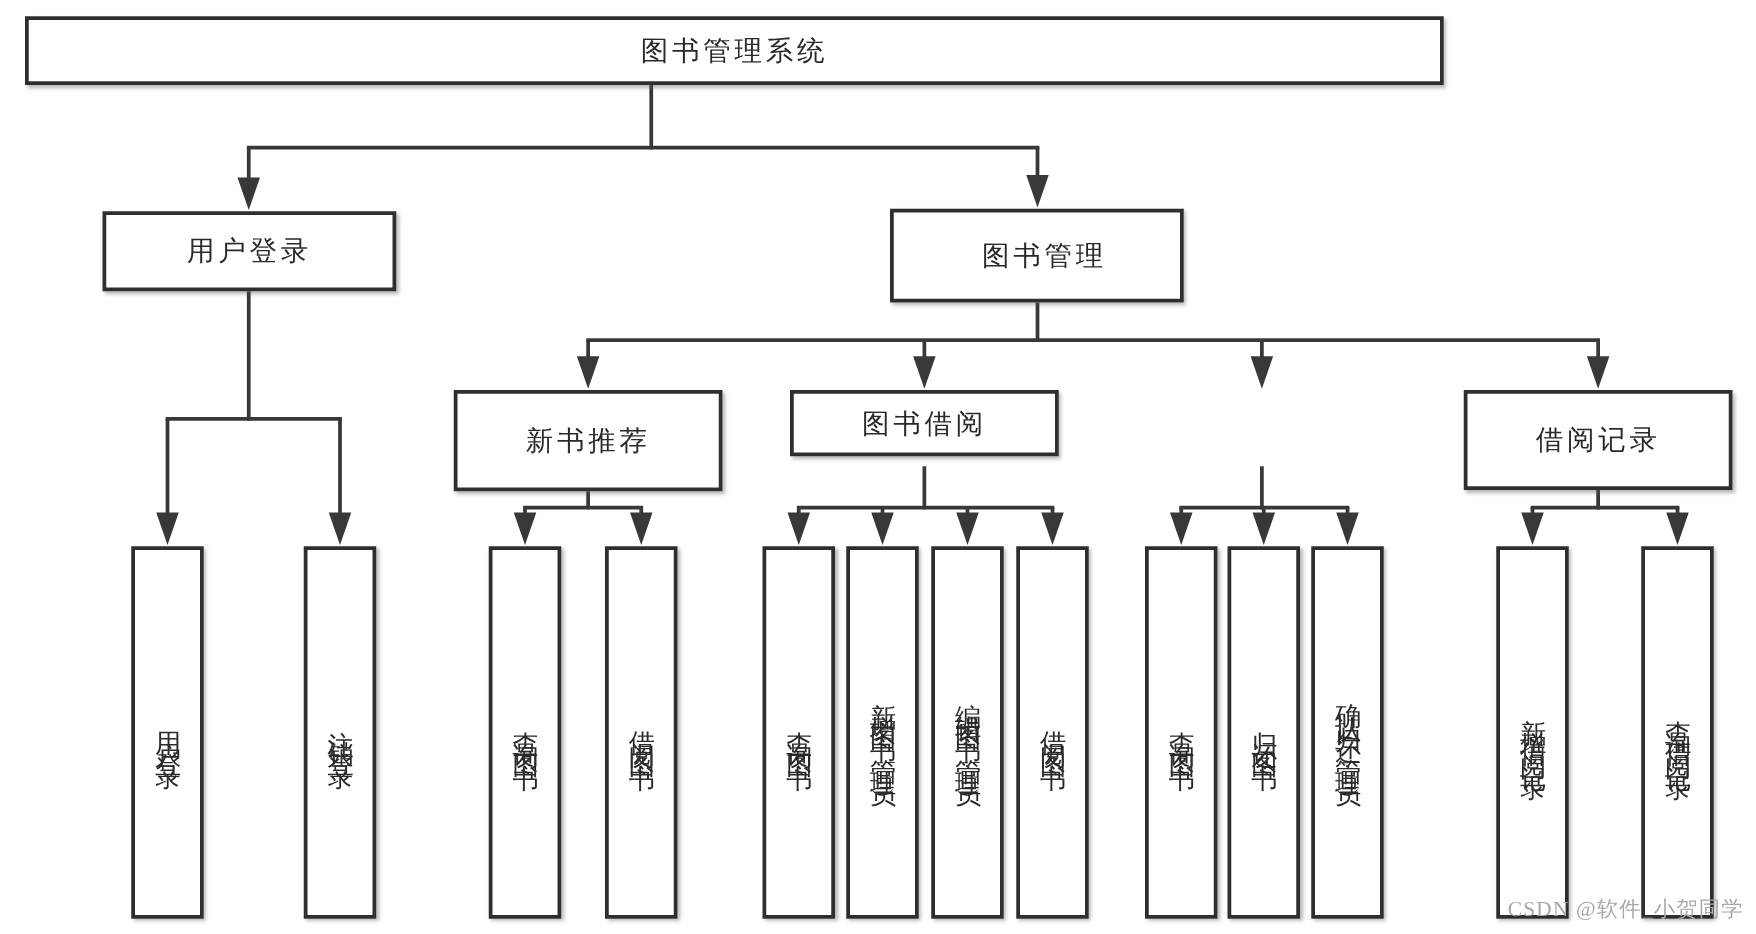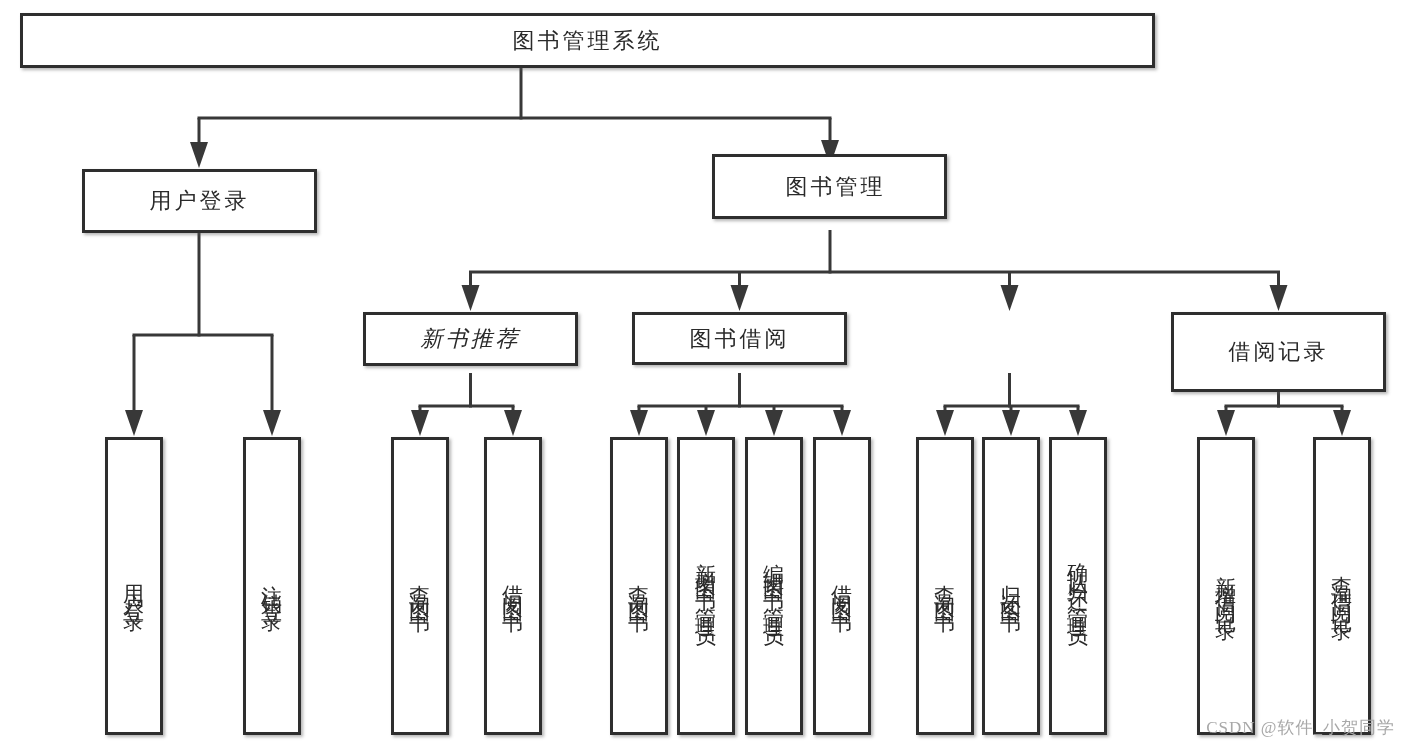--- a/index.html
+++ b/index.html
@@ -105,23 +105,23 @@
     <line x1="1224.5" y1="406" x2="1343.5" y2="406"></line>
     <line x1="1226" y1="406" x2="1226" y2="414"></line>
     <polygon points="1217,410 1235,410 1226,436"></polygon>
     <line x1="1342" y1="406" x2="1342" y2="414"></line>
     <polygon points="1333,410 1351,410 1342,436"></polygon>
   </svg>
 
   <div class="node hnode" style="left:20px;top:13px;width:1135px;height:55px;">图书管理系统</div>
 
   <div class="node hnode" style="left:82px;top:169px;width:235px;height:64px;">用户登录</div>
-  <div class="node hnode" style="left:712px;top:154px;width:235px;height:65px;padding-left:12px;">图书管理</div>
+  <div class="node hnode" style="left:712px;top:167px;width:235px;height:75px;padding-left:12px;">图书管理</div>
 
-  <div class="node hnode" style="left:363px;top:312px;width:215px;height:54px;font-style:italic;">新书推荐</div>
+  <div class="node hnode" style="left:363px;top:312px;width:215px;height:81px;">新书推荐</div>
   <div class="node hnode" style="left:632px;top:312px;width:215px;height:53px;">图书借阅</div>
   <div class="node hnode" style="left:1171px;top:312px;width:215px;height:80px;">借阅记录</div>
 
   <div class="node vnode" style="left:105px;top:437px;width:58px;height:298px;">用户登录</div>
   <div class="node vnode" style="left:243px;top:437px;width:58px;height:298px;">注销登录</div>
 
   <div class="node vnode" style="left:391px;top:437px;width:58px;height:298px;">查询图书</div>
   <div class="node vnode" style="left:484px;top:437px;width:58px;height:298px;">借阅图书</div>
 
   <div class="node vnode" style="left:610px;top:437px;width:58px;height:298px;">查询图书</div>

